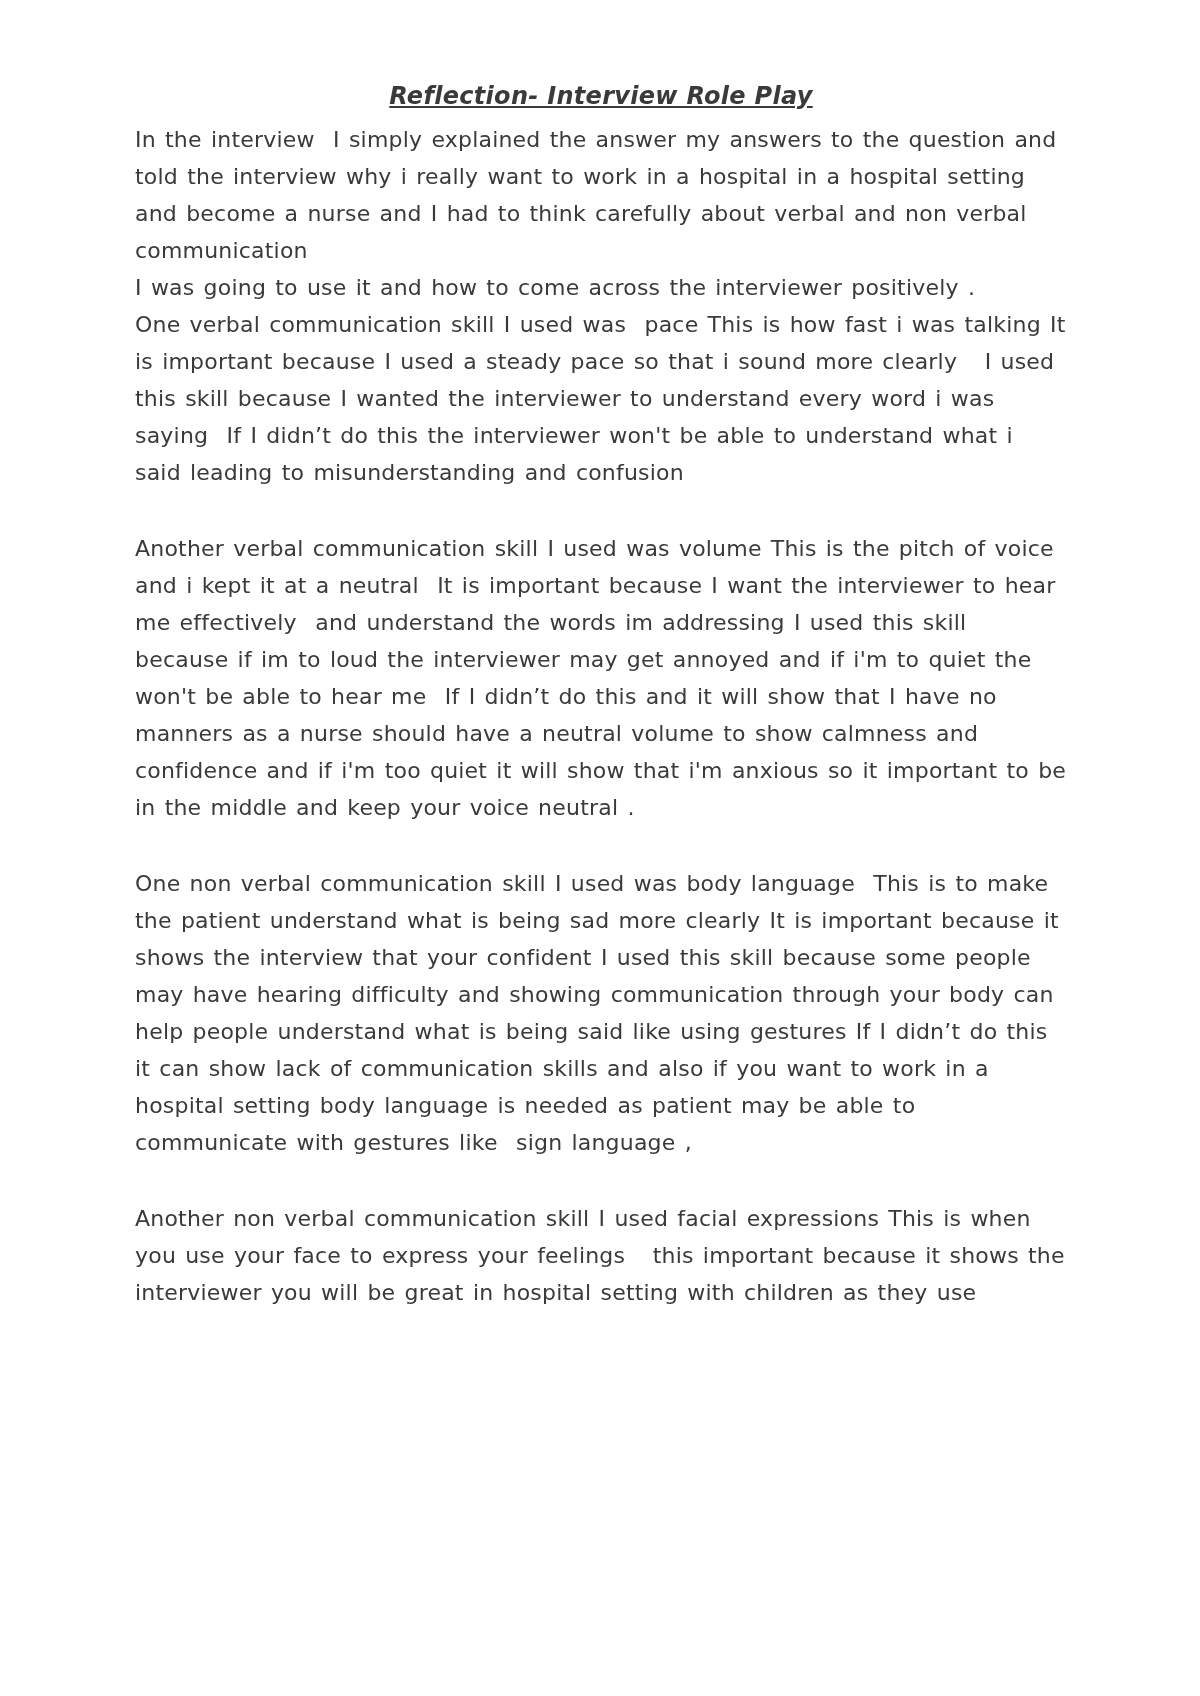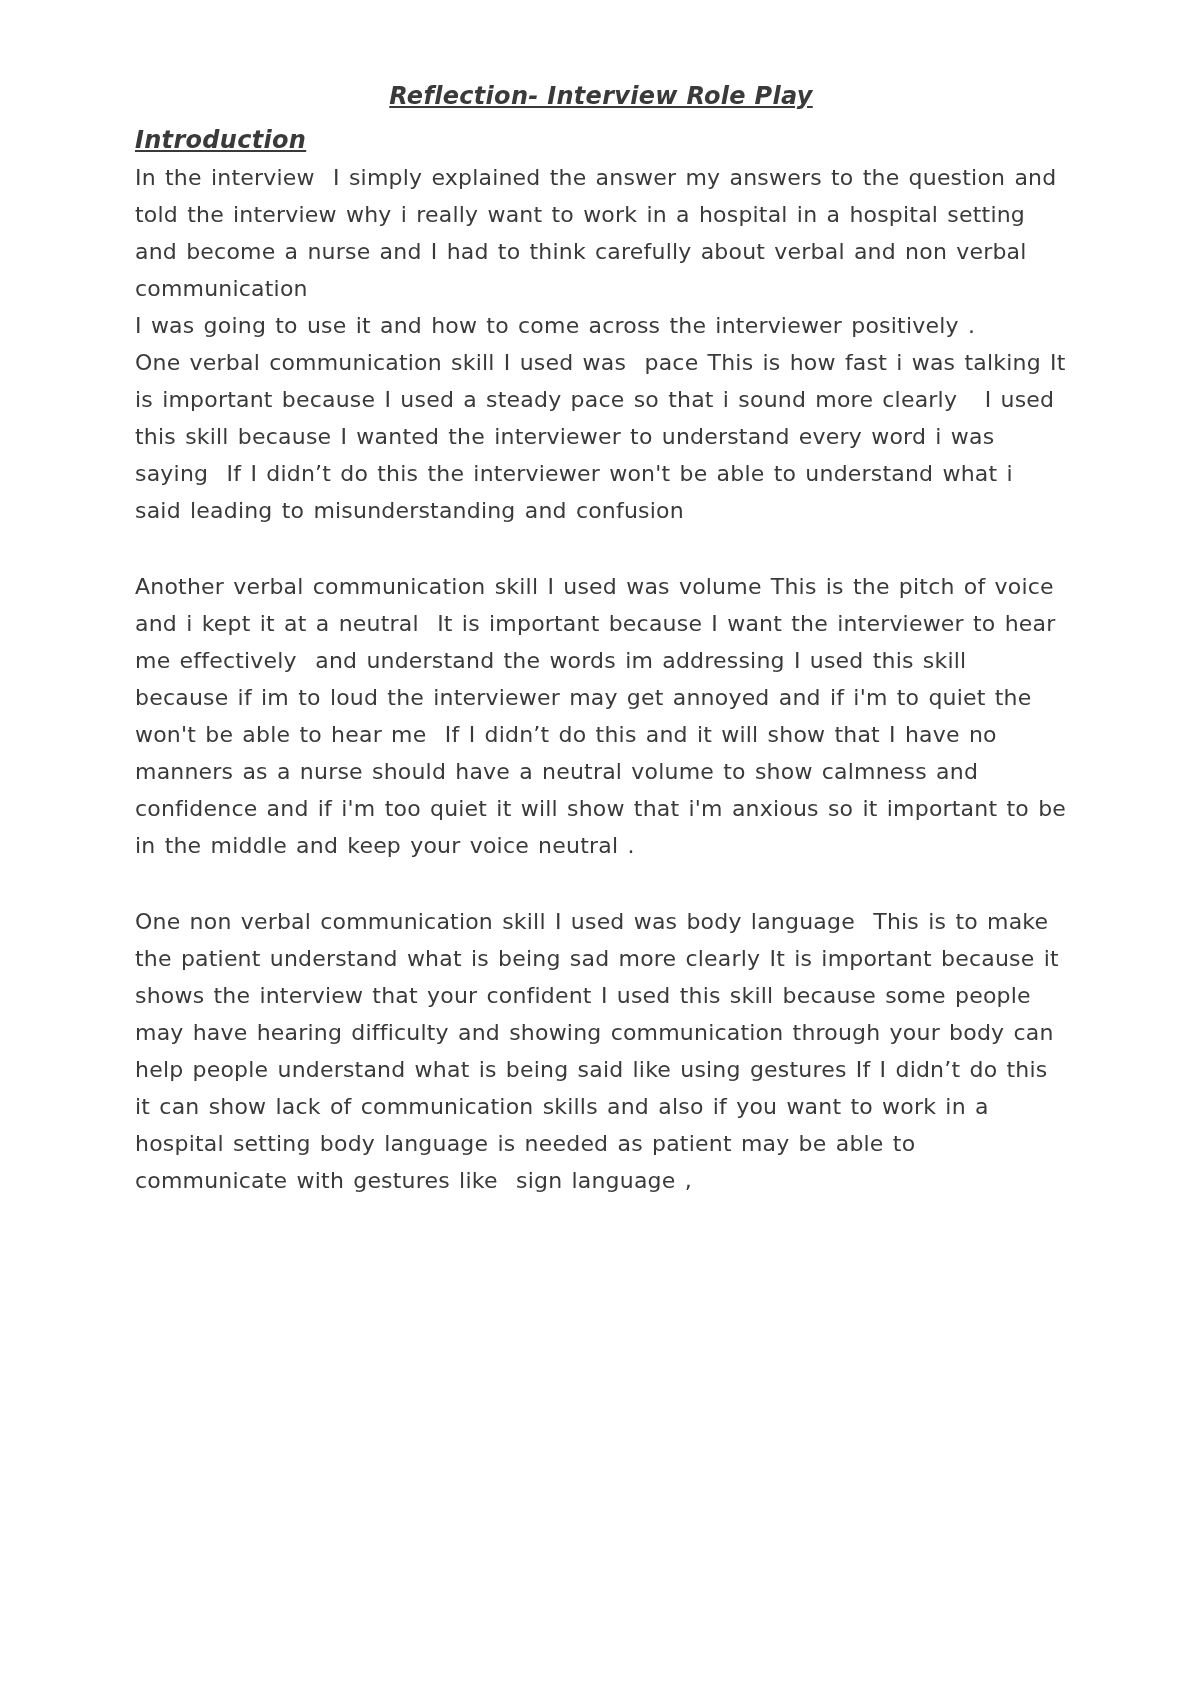--- a/index.html
+++ b/index.html
@@ -53,24 +53,24 @@
   }
 </style>
 </head>
 <body>
 
 <div class="page">
 
   <h1 class="doc-title">Reflection- Interview Role Play</h1>
 
   <section>
-    <h2 class="section-heading">Introduction</h2>
     <p class="para">In the interview  I simply explained the answer my answers to the question and told the interview why i really want to work in a hospital in a hospital setting and become a nurse and I had to think carefully about verbal and non verbal communication
 I was going to use it and how to come across the interviewer positively .</p>
   </section>
 
   <section>
     <p class="para gap">One verbal communication skill I used was  pace This is how fast i was talking It is important because I used a steady pace so that i sound more clearly   I used this skill because I wanted the interviewer to understand every word i was saying  If I didn’t do this the interviewer won't be able to understand what i said leading to misunderstanding and confusion</p>
     <p class="para gap">Another verbal communication skill I used was volume This is the pitch of voice and i kept it at a neutral  It is important because I want the interviewer to hear me effectively  and understand the words im addressing I used this skill because if im to loud the interviewer may get annoyed and if i'm to quiet the won't be able to hear me  If I didn’t do this and it will show that I have no manners as a nurse should have a neutral volume to show calmness and confidence and if i'm too quiet it will show that i'm anxious so it important to be in the middle and keep your voice neutral .</p>
     <p class="para gap">One non verbal communication skill I used was body language  This is to make the patient understand what is being sad more clearly It is important because it shows the interview that your confident I used this skill because some people may have hearing difficulty and showing communication through your body can help people understand what is being said like using gestures If I didn’t do this it can show lack of communication skills and also if you want to work in a hospital setting body language is needed as patient may be able to communicate with gestures like  sign language ,</p>
+    <p class="para last">Another non verbal communication skill I used facial expressions This is when you use your face to express your feelings   this important because it shows the interviewer you will be great in hospital setting with children as they use</p>
   </section>
 
 </div>
 
 </body></html>

